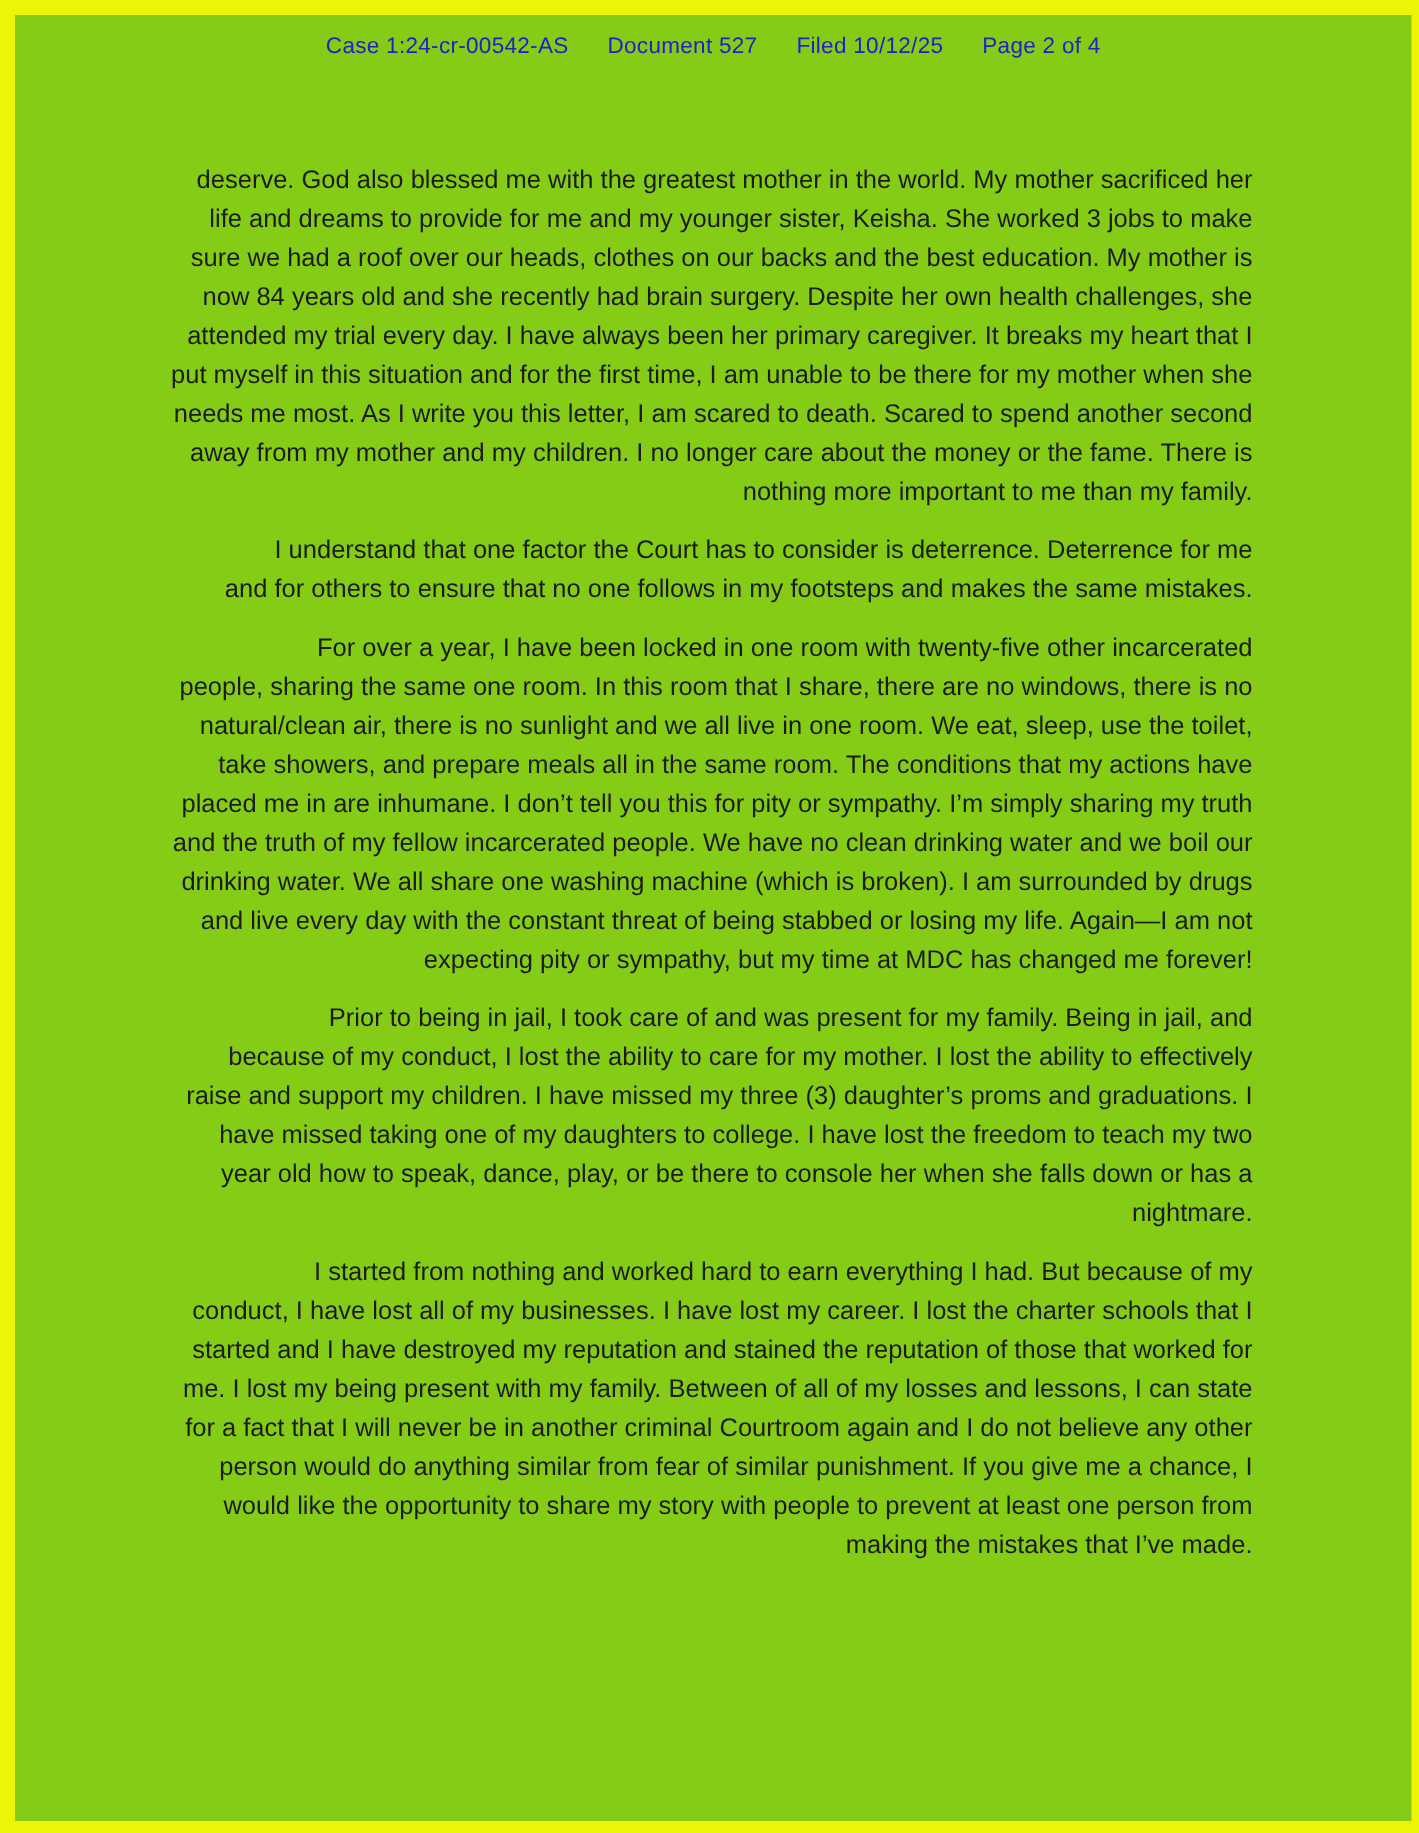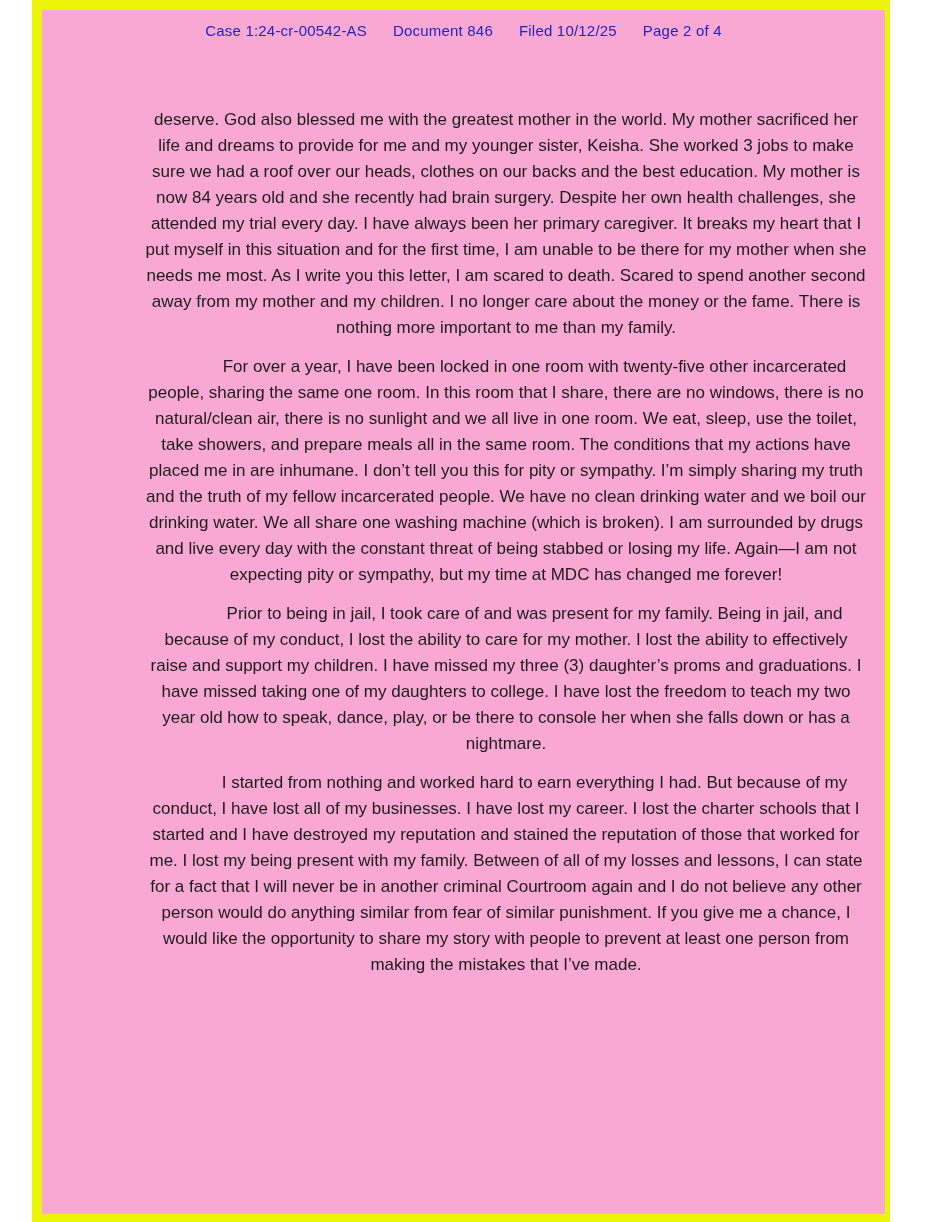--- a/index.html
+++ b/index.html
@@ -6,66 +6,66 @@
   html, body { background: #ffffff; }
   body {
     width: 946px;
     height: 1222px;
     position: relative;
     font-family: "Liberation Sans", "DejaVu Sans", sans-serif;
   }
   .page-frame {
     position: absolute;
     inset: 0;
-    width: 858px;
+    width: 946px;
     height: 1222px;
     border-top: 10px solid var(--frame-color);
     border-left: 10px solid var(--frame-color);
     border-right: 5px solid var(--frame-color);
     border-bottom: 8px solid var(--frame-color);
-    background: #f9a8d4;
+    background: #84cc16;
     overflow: hidden;
-    margin-left: 32px;
   }
   .case-header {
     margin-top: 12px;
     display: flex;
     justify-content: center;
     gap: 26px;
     font-size: 15px;
     letter-spacing: 0.2px;
   }
   .case-header span { white-space: nowrap; }
   .letter-body {
     margin-top: 68px;
     margin-left: 103px;
     width: 722px;
     font-size: 17px;
     line-height: 26px;
-    text-align: center;
+    text-align: right;
   }
   .letter-body p {
     margin-bottom: 13px;
   }
   .letter-body p.indent {
     text-indent: 57px;
   }
 </style>
 </head>
 <body>
 
 <div class="page-frame">
 
   <div class="case-header" style="color: rgb(34, 34, 194);">
     <span>Case 1:24-cr-00542-AS</span>
-    <span>Document 846</span>
+    <span>Document 527</span>
     <span>Filed 10/12/25</span>
     <span>Page 2 of 4</span>
   </div>
 
   <div class="letter-body" style="color: rgb(28, 28, 28);">
     <p>deserve. God also blessed me with the greatest mother in the world. My mother sacrificed her life and dreams to provide for me and my younger sister, Keisha. She worked 3 jobs to make sure we had a roof over our heads, clothes on our backs and the best education. My mother is now 84 years old and she recently had brain surgery. Despite her own health challenges, she attended my trial every day. I have always been her primary caregiver. It breaks my heart that I put myself in this situation and for the first time, I am unable to be there for my mother when she needs me most. As I write you this letter, I am scared to death. Scared to spend another second away from my mother and my children. I no longer care about the money or the fame. There is nothing more important to me than my family.</p>
+    <p class="indent">I understand that one factor the Court has to consider is deterrence. Deterrence for me and for others to ensure that no one follows in my footsteps and makes the same mistakes.</p>
     <p class="indent">For over a year, I have been locked in one room with twenty-five other incarcerated people, sharing the same one room. In this room that I share, there are no windows, there is no natural/clean air, there is no sunlight and we all live in one room. We eat, sleep, use the toilet, take showers, and prepare meals all in the same room. The conditions that my actions have placed me in are inhumane. I don’t tell you this for pity or sympathy. I’m simply sharing my truth and the truth of my fellow incarcerated people. We have no clean drinking water and we boil our drinking water. We all share one washing machine (which is broken). I am surrounded by drugs and live every day with the constant threat of being stabbed or losing my life. Again—I am not expecting pity or sympathy, but my time at MDC has changed me forever!</p>
     <p class="indent">Prior to being in jail, I took care of and was present for my family. Being in jail, and because of my conduct, I lost the ability to care for my mother. I lost the ability to effectively raise and support my children. I have missed my three (3) daughter’s proms and graduations. I have missed taking one of my daughters to college. I have lost the freedom to teach my two year old how to speak, dance, play, or be there to console her when she falls down or has a nightmare.</p>
     <p class="indent">I started from nothing and worked hard to earn everything I had.  But because of my conduct, I have lost  all of my businesses. I have lost my career. I lost the charter schools that I started and I have destroyed my reputation and stained the reputation of those that worked for me. I lost my being present with my family.  Between of all of my losses and lessons, I can state for a fact that I will never be in another criminal Courtroom again and I do not believe any other person would do anything similar from fear of similar punishment. If you give me a chance, I would like the opportunity to share my story with people to prevent at least one person from making the mistakes that I’ve made.</p>
   </div>
 
 </div>
 
 </body></html>

